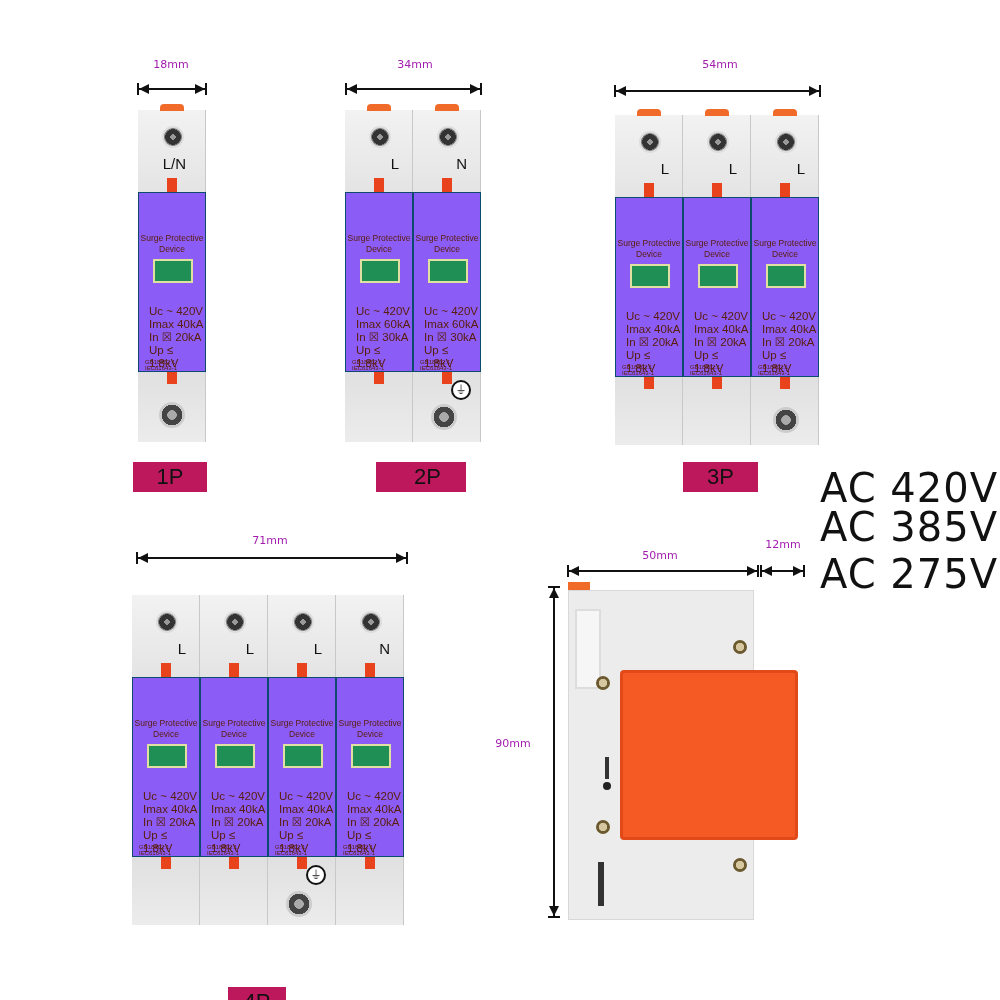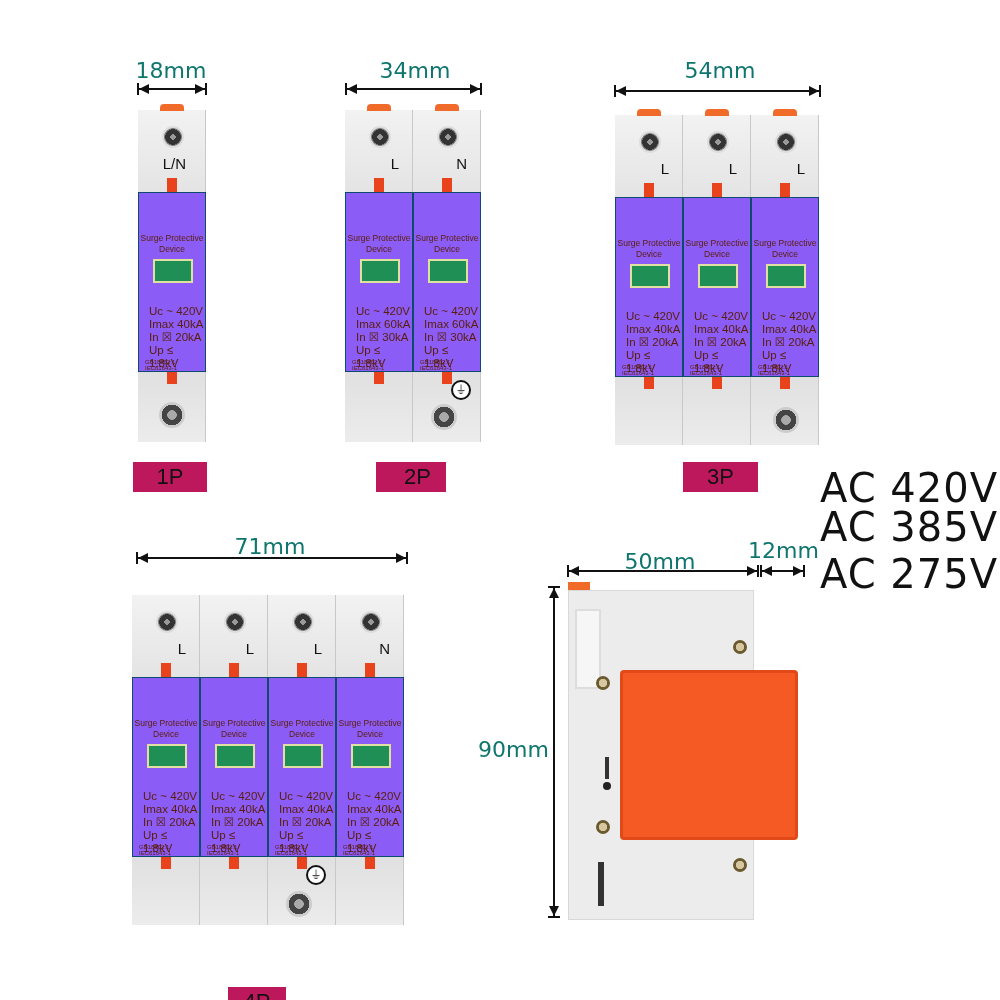--- a/index.html
+++ b/index.html
@@ -1,17 +1,17 @@
 <!DOCTYPE html>
 <html><head>
 <meta charset="utf-8">
 <style>
   * { box-sizing: border-box; margin: 0; padding: 0; }
   body { width: 1000px; height: 1000px; background: #ffffff; position: relative; overflow: hidden; font-family: "Liberation Sans", sans-serif; color: #111; }
-  .dim-label { position: absolute; font-size: 22px; color: #0f766e; text-align: center; font-family: "DejaVu Sans", sans-serif; }
+  .dim-label { position: absolute; font-size: 11px; color: #a21caf; text-align: center; font-family: "DejaVu Sans", sans-serif; }
   .hline { position: absolute; height: 2px; background: #111; }
   .hline::before, .hline::after { content: ""; position: absolute; top: -5px; width: 2px; height: 12px; background: #111; }
   .hline::before { left: 0; }
   .hline::after { right: 0; }
   .arrowL, .arrowR { position: absolute; top: -4px; width: 0; height: 0; border-top: 5px solid transparent; border-bottom: 5px solid transparent; }
   .arrowL { left: 2px; border-right: 10px solid #111; }
   .arrowR { right: 2px; border-left: 10px solid #111; }
   .vline { position: absolute; width: 2px; background: #111; }
   .vline::before, .vline::after { content: ""; position: absolute; left: -5px; width: 12px; height: 2px; background: #111; }
   .vline::before { top: 0; }
@@ -128,21 +128,21 @@
       <div class="std">GB18802.1 IEC61643-1</div>
     </div>
     <div class="notch"></div>
     <div class="bottom">
       <div class="ground" style="left:38px;top:8px;">⏚</div>
       <div class="bscrew" style="left:18px;top:32px;"></div>
     </div>
     <div class="bnotch"></div>
   </div>
 </div>
-<div class="tag" style="left:376px;top:462px;width:70px;padding-left:13px;">2P</div>
+<div class="tag" style="left:376px;top:462px;width:90px;padding-left:13px;">2P</div>
 
 <div class="dim-label" style="left:675px;top:58px;width:90px;">54mm</div>
 <div class="hline" style="left:614px;top:90px;width:207px;">
     <span class="arrowL"></span>
     <span class="arrowR"></span>
   </div>
 
 <div class="device" style="left:615px;top:115px;height:330px;">
   <div class="pole">
     <div class="top"></div>

